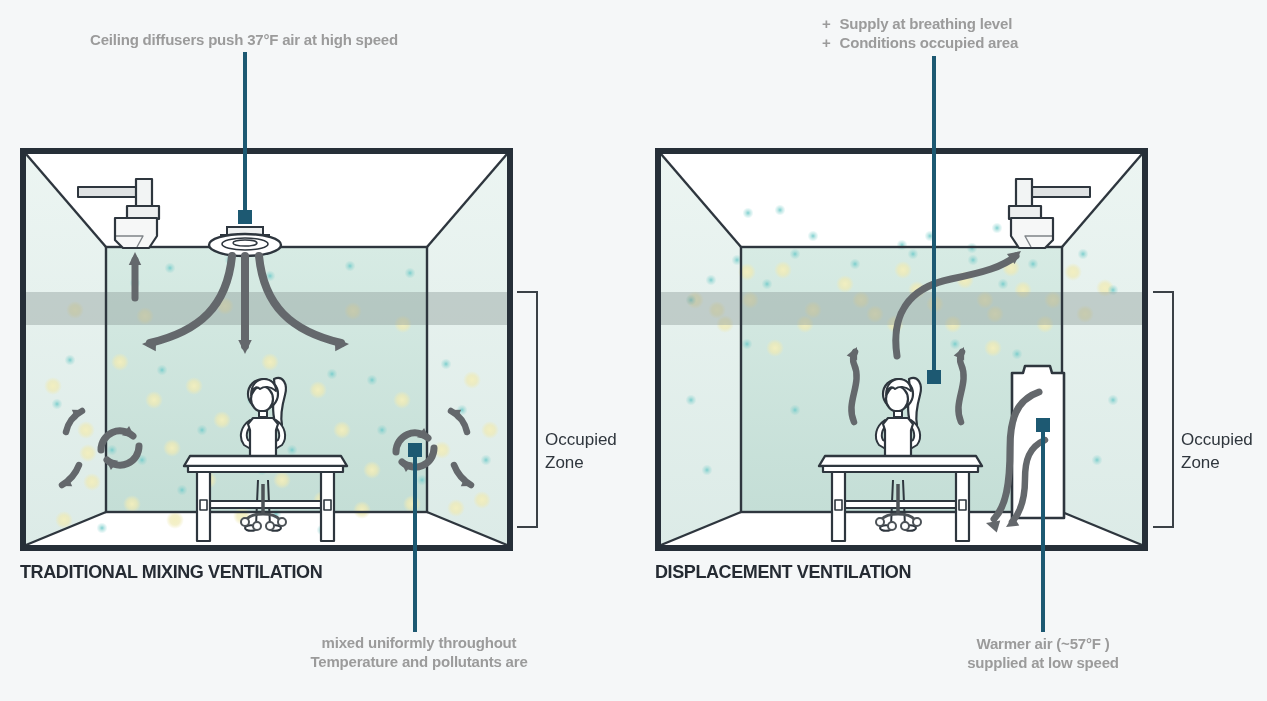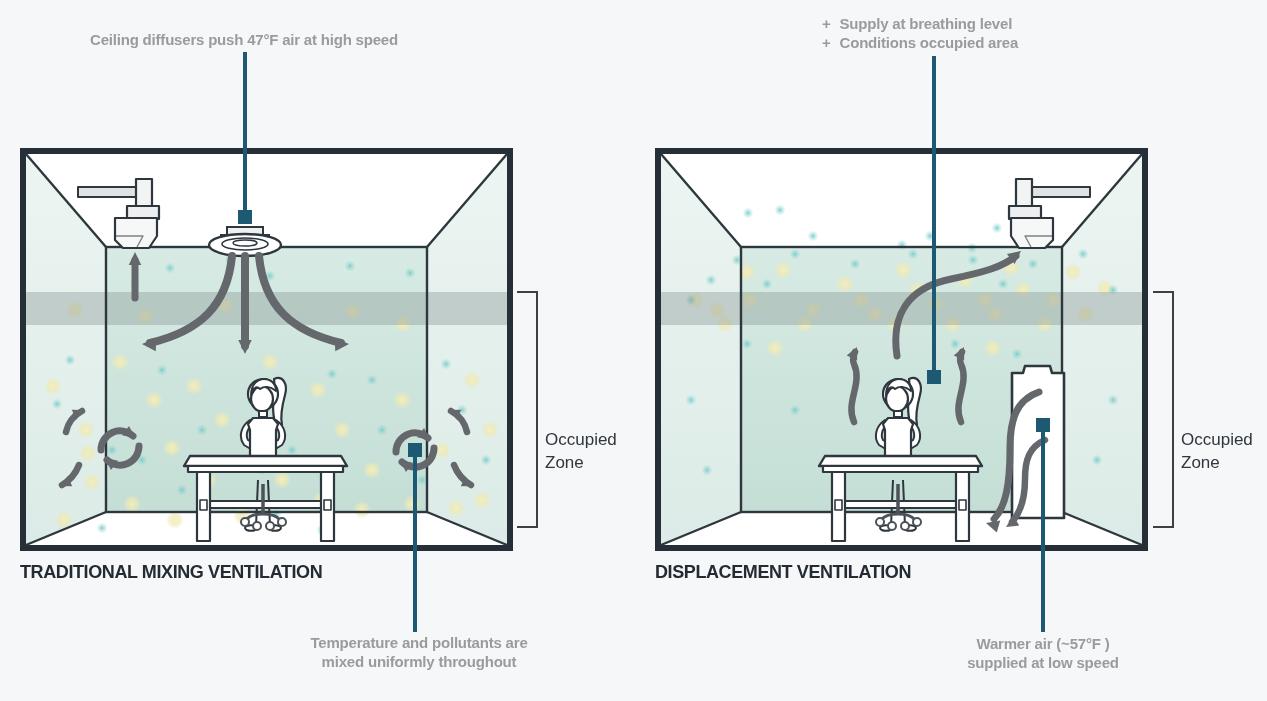--- a/index.html
+++ b/index.html
@@ -336,29 +336,29 @@
  <path d="M243,336 V366" stroke="#4c5257" stroke-width="3.5" fill="none"></path>
  <path d="M226,372 C232,364 254,364 260,372" stroke="#4c5257" stroke-width="3" fill="none"></path>
  <circle cx="225" cy="374" r="4" fill="#fff" stroke="#4c5257" stroke-width="2"></circle>
  <circle cx="237" cy="378" r="4" fill="#fff" stroke="#4c5257" stroke-width="2"></circle>
  <circle cx="250" cy="378" r="4" fill="#fff" stroke="#4c5257" stroke-width="2"></circle>
  <circle cx="262" cy="374" r="4" fill="#fff" stroke="#4c5257" stroke-width="2"></circle>
 </g>
       <rect x="3" y="3" width="487" height="397" fill="none" stroke="#262f38" stroke-width="6"></rect>
     </svg>
 
-  <div class="annot center" style="left:44px;top:30px;width:400px">Ceiling diffusers push 47°F air at high speed</div>
+  <div class="annot center" style="left:44px;top:30px;width:400px">Ceiling diffusers push 37°F air at high speed</div>
   <div class="vline" style="left:243px;top:52px;height:160px"></div>
   <div class="marker" style="left:238px;top:210px"></div>
 
   <div class="marker" style="left:408px;top:443px"></div>
   <div class="vline" style="left:413px;top:452px;height:180px"></div>
   <div class="annot center" style="left:219px;top:633px;width:400px">
+    <div>mixed uniformly throughout</div>
     <div>Temperature and pollutants are</div>
-    <div>mixed uniformly throughout</div>
   </div>
 
   <div class="bracket" style="left:517px;top:291px;height:233px"></div>
   <div class="ozone" style="left:545px;top:392px">Occupied Zone</div>
 
   <div class="title" style="left:20px;top:562px;width:493px">TRADITIONAL MIXING VENTILATION</div>
 
   <div class="annot" style="left:822px;top:14px">
     <div class="plusrow">
       <span>+</span>

